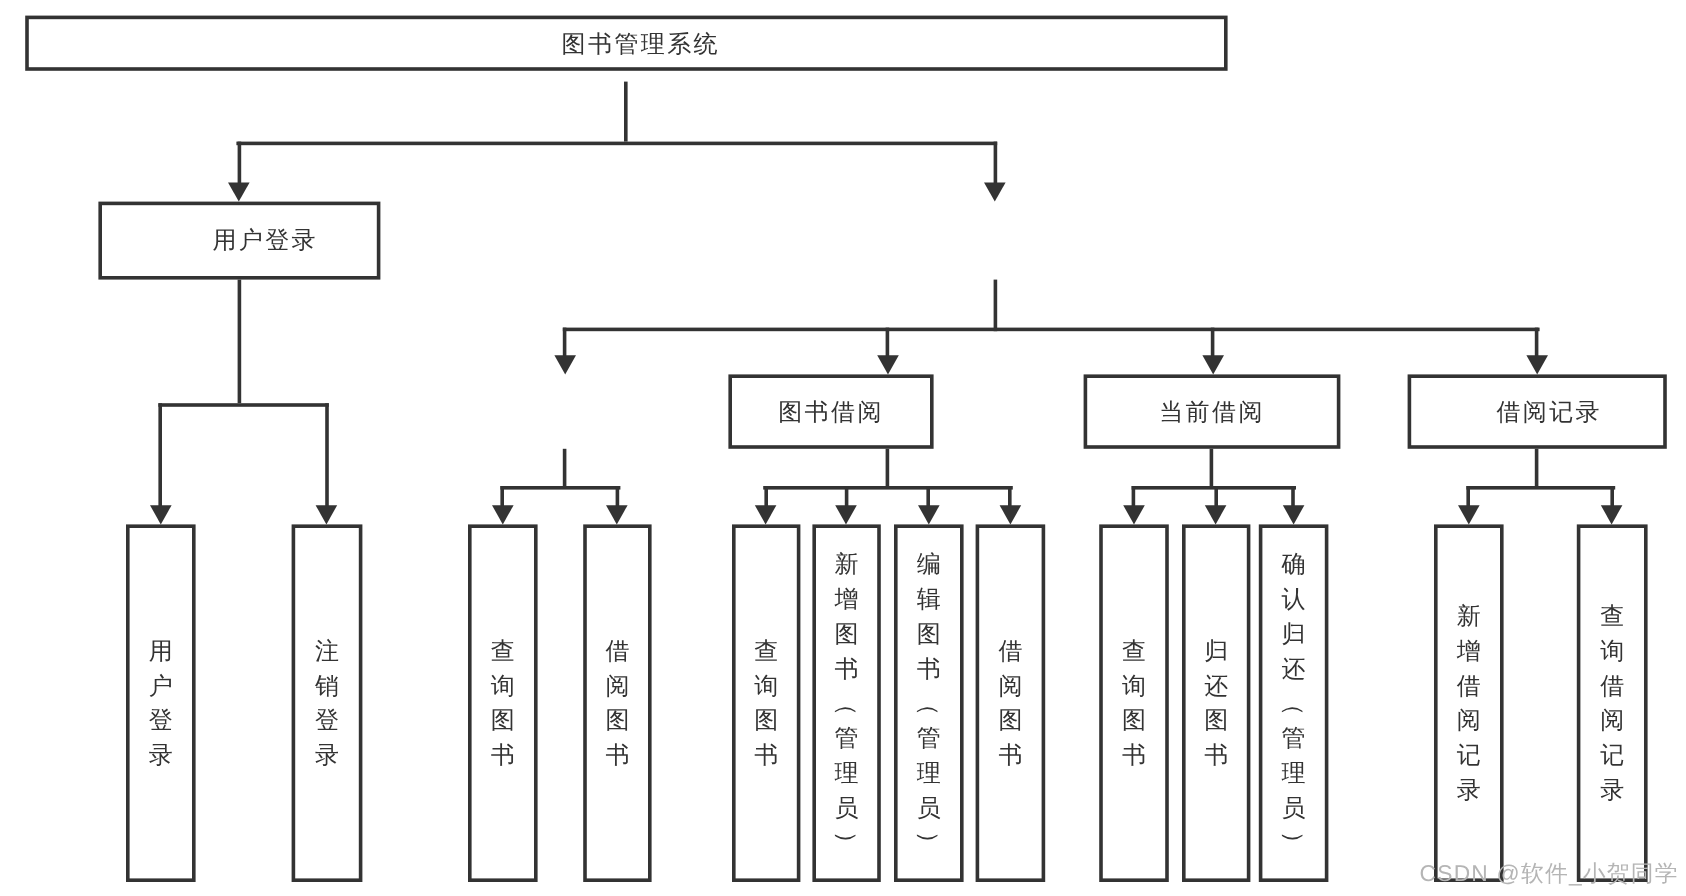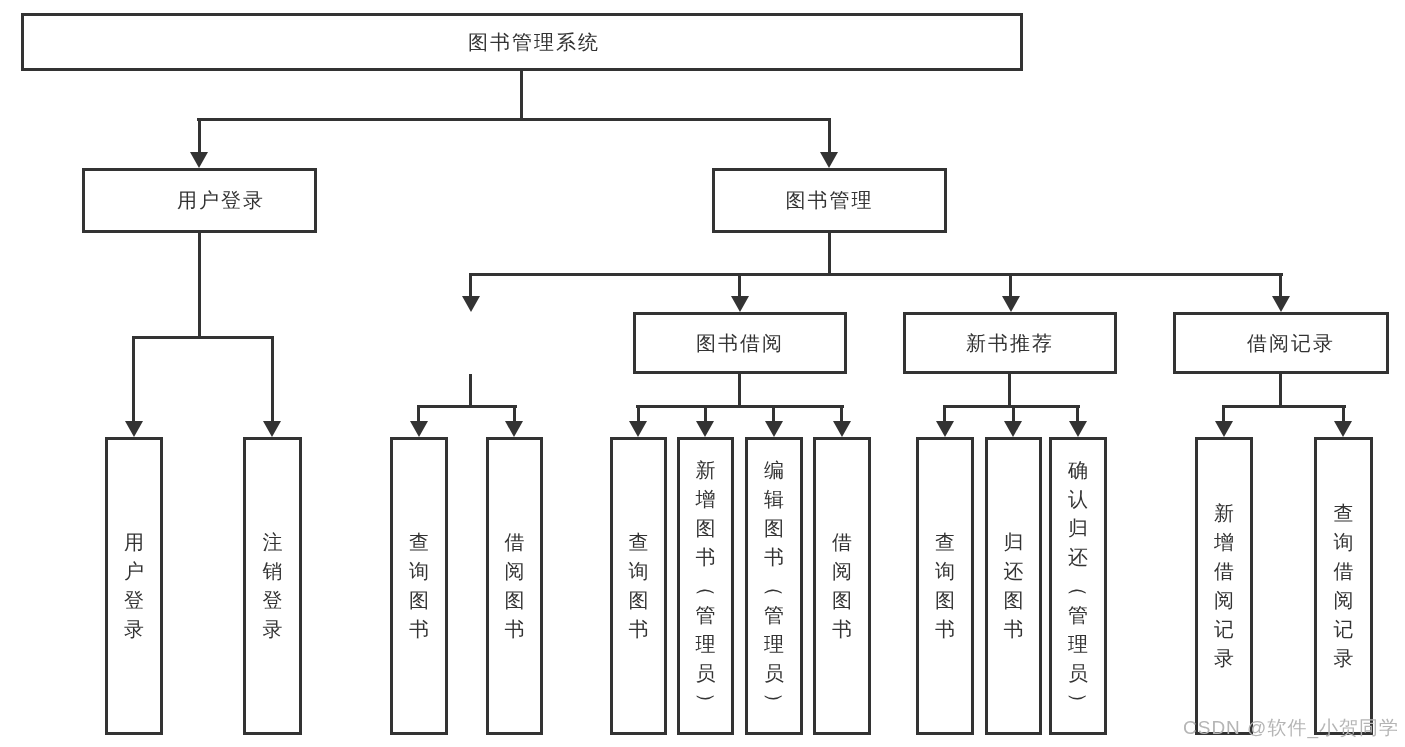--- a/index.html
+++ b/index.html
@@ -14,21 +14,21 @@
 
   .line{position:absolute;background:var(--line);}
   .arrow{position:absolute;width:0;height:0;
          border-left:9px solid transparent;border-right:9px solid transparent;
          border-top:16px solid var(--line);}
 
   .box{position:absolute;box-sizing:border-box;border:3px solid var(--line);
        background:var(--background);display:flex;align-items:center;justify-content:center;}
   .box .hlabel{font-size:20px;letter-spacing:2px;color:var(--text);white-space:nowrap;}
 
-  .box.root{left:21px;top:13px;width:1002px;height:58px;padding-left:24px;}
+  .box.root{left:21px;top:13px;width:1002px;height:46px;padding-left:24px;}
   .box.l2{top:168px;height:65px;width:235px;}
   .box.m{top:312px;height:62px;}
   .box.v{top:437px;height:298px;}
 
   .vlabel{display:flex;flex-direction:column;align-items:center;justify-content:center;}
   .vchar{display:flex;align-items:center;justify-content:center;height:29px;width:22px;
          font-size:20px;color:var(--text);}
   .vchar.vrot{transform:rotate(90deg);}
 
   .watermark{position:absolute;left:1183px;top:715px;font-size:19px;
@@ -39,29 +39,26 @@
 
 <div id="canvas">
 
   <div class="box root">
     <span class="hlabel">图书管理系统</span>
   </div>
 
   <div class="box l2" style="left:82px;padding-left:43px;">
     <span class="hlabel">用户登录</span>
   </div>
-  <div class="box l2" style="left:712px;">
-    <span class="hlabel">图书管理</span>
-  </div>
-
-  <div class="box m" style="left:633px;width:214px;text-align:right;">
+
+  <div class="box m" style="left:607px;width:171px;text-align:right;">
     <span class="hlabel">图书借阅</span>
   </div>
   <div class="box m" style="left:903px;width:214px;">
-    <span class="hlabel">新书推荐</span>
+    <span class="hlabel">当前借阅</span>
   </div>
   <div class="box m" style="left:1173px;width:216px;padding-left:20px;">
     <span class="hlabel">借阅记录</span>
   </div>
 
   <div class="box v" style="left:105px;width:58px;">
     <div class="vlabel">
         <span class="vchar">用</span>
         <span class="vchar">户</span>
         <span class="vchar">登</span>

